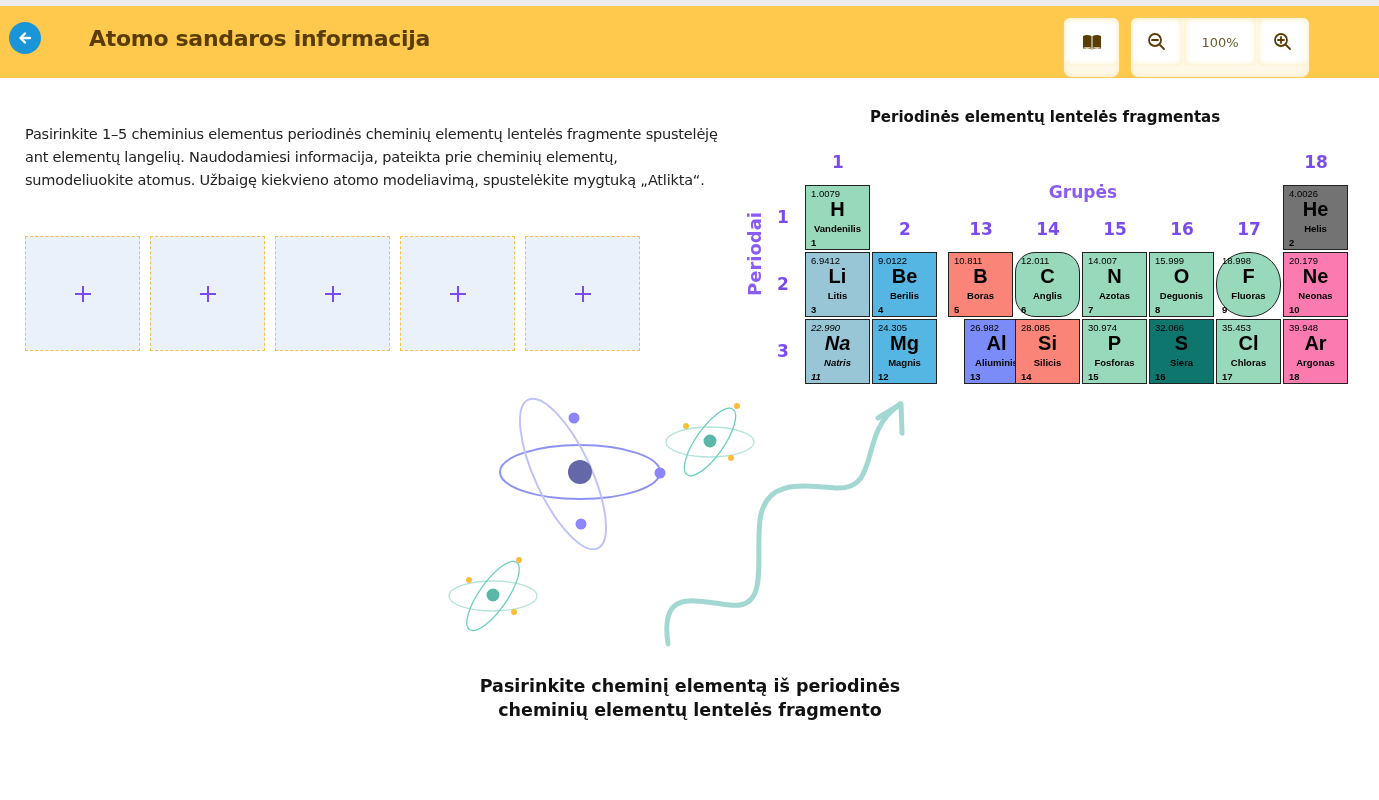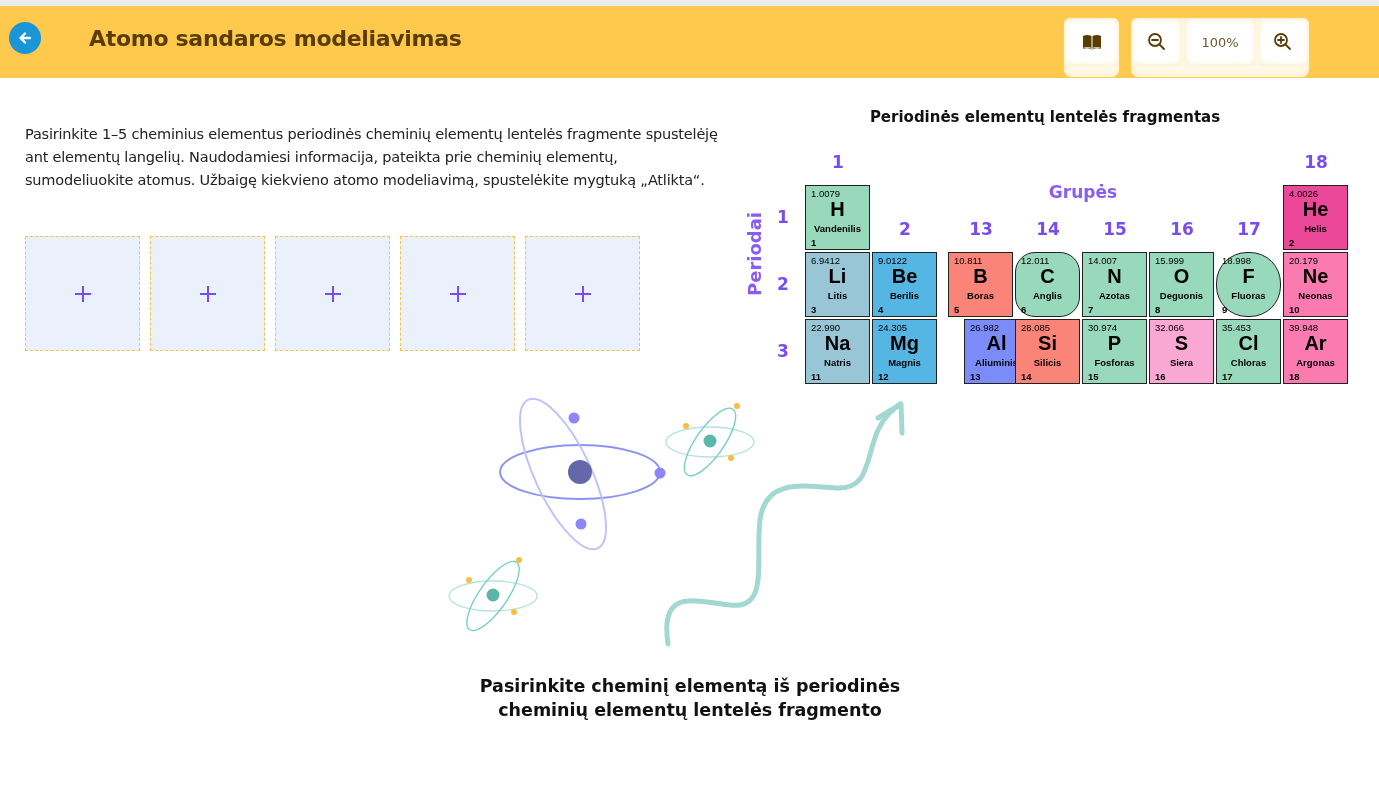--- a/index.html
+++ b/index.html
@@ -35,21 +35,21 @@
 <body>
 
 <div class="topstrip"></div>
 
 <div class="header">
   <div class="back-btn">
     <svg width="14" height="14" viewBox="0 0 14 14">
       <path d="M12 7H3 M7 2.5L2.5 7L7 11.5" stroke="#fff" stroke-width="2.4" fill="none" stroke-linecap="round" stroke-linejoin="round"></path>
     </svg>
   </div>
-  <div class="title">Atomo sandaros modeliavimas</div>
+  <div class="title">Atomo sandaros informacija</div>
 
   <div class="tool-group" style="left:1064px; width:55px;">
     <div class="tool-btn" style="width:55px;">
       <svg width="20" height="16" viewBox="0 0 20 16">
         <path d="M1 2 Q5 0 9.5 2 V14 Q5 12 1 14 Z" fill="#5a3c05"></path>
         <path d="M19 2 Q15 0 10.5 2 V14 Q15 12 19 14 Z" fill="#5a3c05"></path>
         <path d="M1 14.5 Q5 13 10 15 Q15 13 19 14.5" stroke="#a08850" stroke-width="1" fill="none"></path>
       </svg>
     </div>
   </div>
@@ -119,21 +119,21 @@
 <div class="per-num" style="top:207px;">1</div>
 <div class="per-num" style="top:274px;">2</div>
 <div class="per-num" style="top:341px;">3</div>
 
 <div class="cell" style="left:805px; top:185px; background:#98d8bb;">
   <span class="mass">1.0079</span>
   <span class="sym">H</span>
   <span class="name">Vandenilis</span>
   <span class="num">1</span>
 </div>
-<div class="cell" style="left:1283px; top:185px; background:#ec4899;">
+<div class="cell" style="left:1283px; top:185px; background:#737373;">
   <span class="mass">4.0026</span>
   <span class="sym">He</span>
   <span class="name">Helis</span>
   <span class="num">2</span>
 </div>
 
 <div class="cell" style="left:805px; top:252px; background:#98c6d6;">
   <span class="mass">6.9412</span>
   <span class="sym">Li</span>
   <span class="name">Litis</span>
@@ -175,21 +175,21 @@
   <span class="name">Fluoras</span>
   <span class="num">9</span>
 </div>
 <div class="cell" style="left:1283px; top:252px; background:#fb7bb0;">
   <span class="mass">20.179</span>
   <span class="sym">Ne</span>
   <span class="name">Neonas</span>
   <span class="num">10</span>
 </div>
 
-<div class="cell" style="left:805px; top:319px; background:#98c6d6;">
+<div class="cell" style="left:805px; top:319px; background:#98c6d6;font-style:italic;">
   <span class="mass">22.990</span>
   <span class="sym">Na</span>
   <span class="name">Natris</span>
   <span class="num">11</span>
 </div>
 <div class="cell" style="left:872px; top:319px; background:#56b6e3;">
   <span class="mass">24.305</span>
   <span class="sym">Mg</span>
   <span class="name">Magnis</span>
   <span class="num">12</span>
@@ -205,21 +205,21 @@
   <span class="sym">Si</span>
   <span class="name">Silicis</span>
   <span class="num">14</span>
 </div>
 <div class="cell" style="left:1082px; top:319px; background:#98d8bb;">
   <span class="mass">30.974</span>
   <span class="sym">P</span>
   <span class="name">Fosforas</span>
   <span class="num">15</span>
 </div>
-<div class="cell" style="left:1149px; top:319px; background:#f9a8d4;">
+<div class="cell" style="left:1149px; top:319px; background:#0f766e;">
   <span class="mass">32.066</span>
   <span class="sym">S</span>
   <span class="name">Siera</span>
   <span class="num">16</span>
 </div>
 <div class="cell" style="left:1216px; top:319px; background:#98d8bb;">
   <span class="mass">35.453</span>
   <span class="sym">Cl</span>
   <span class="name">Chloras</span>
   <span class="num">17</span>

